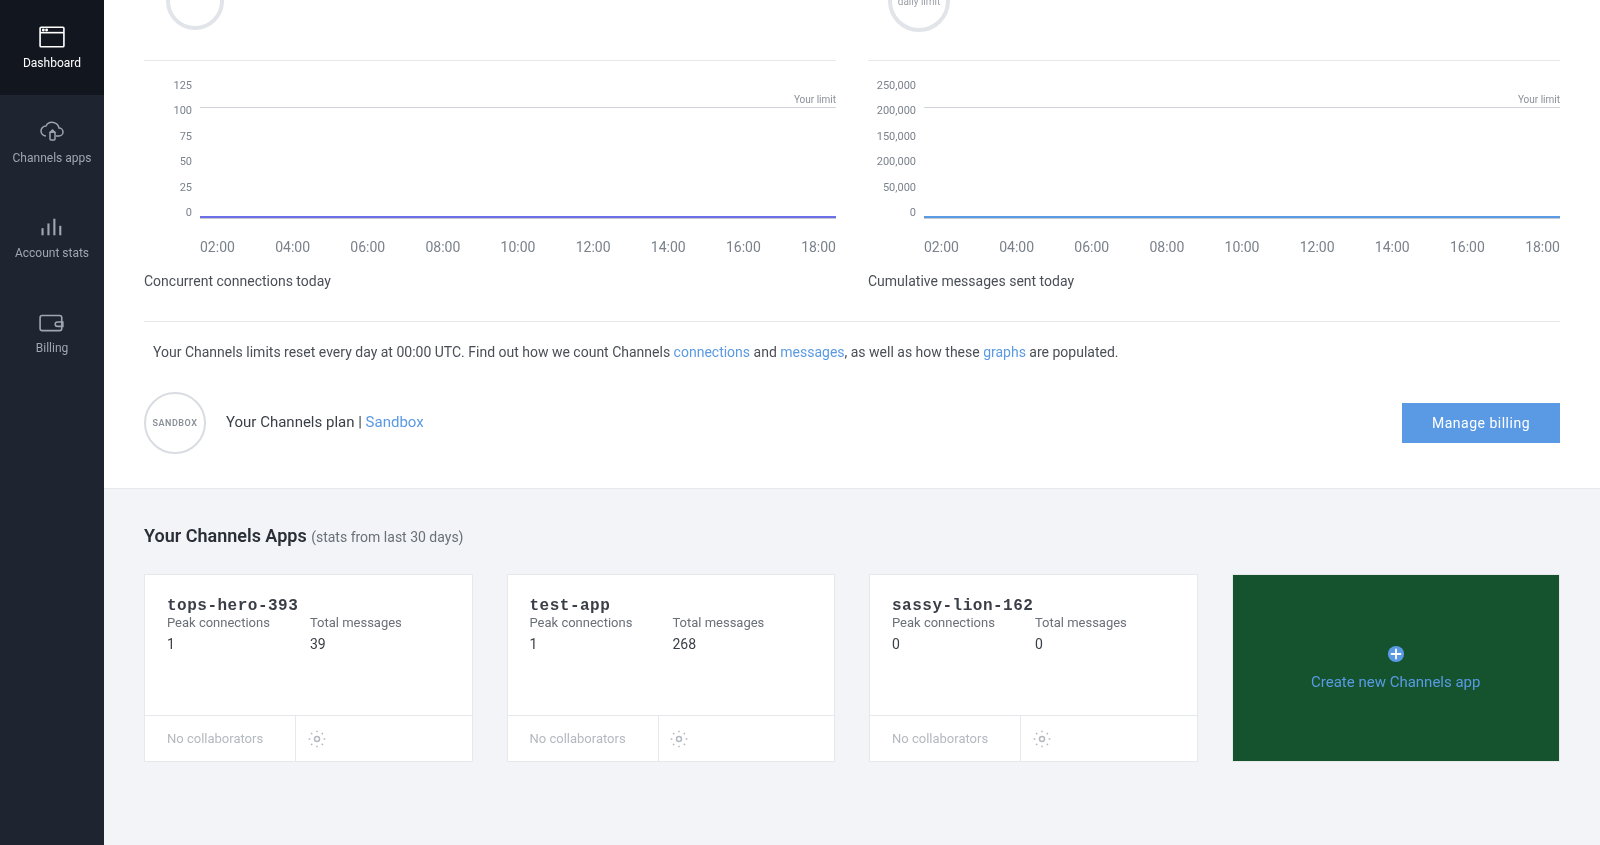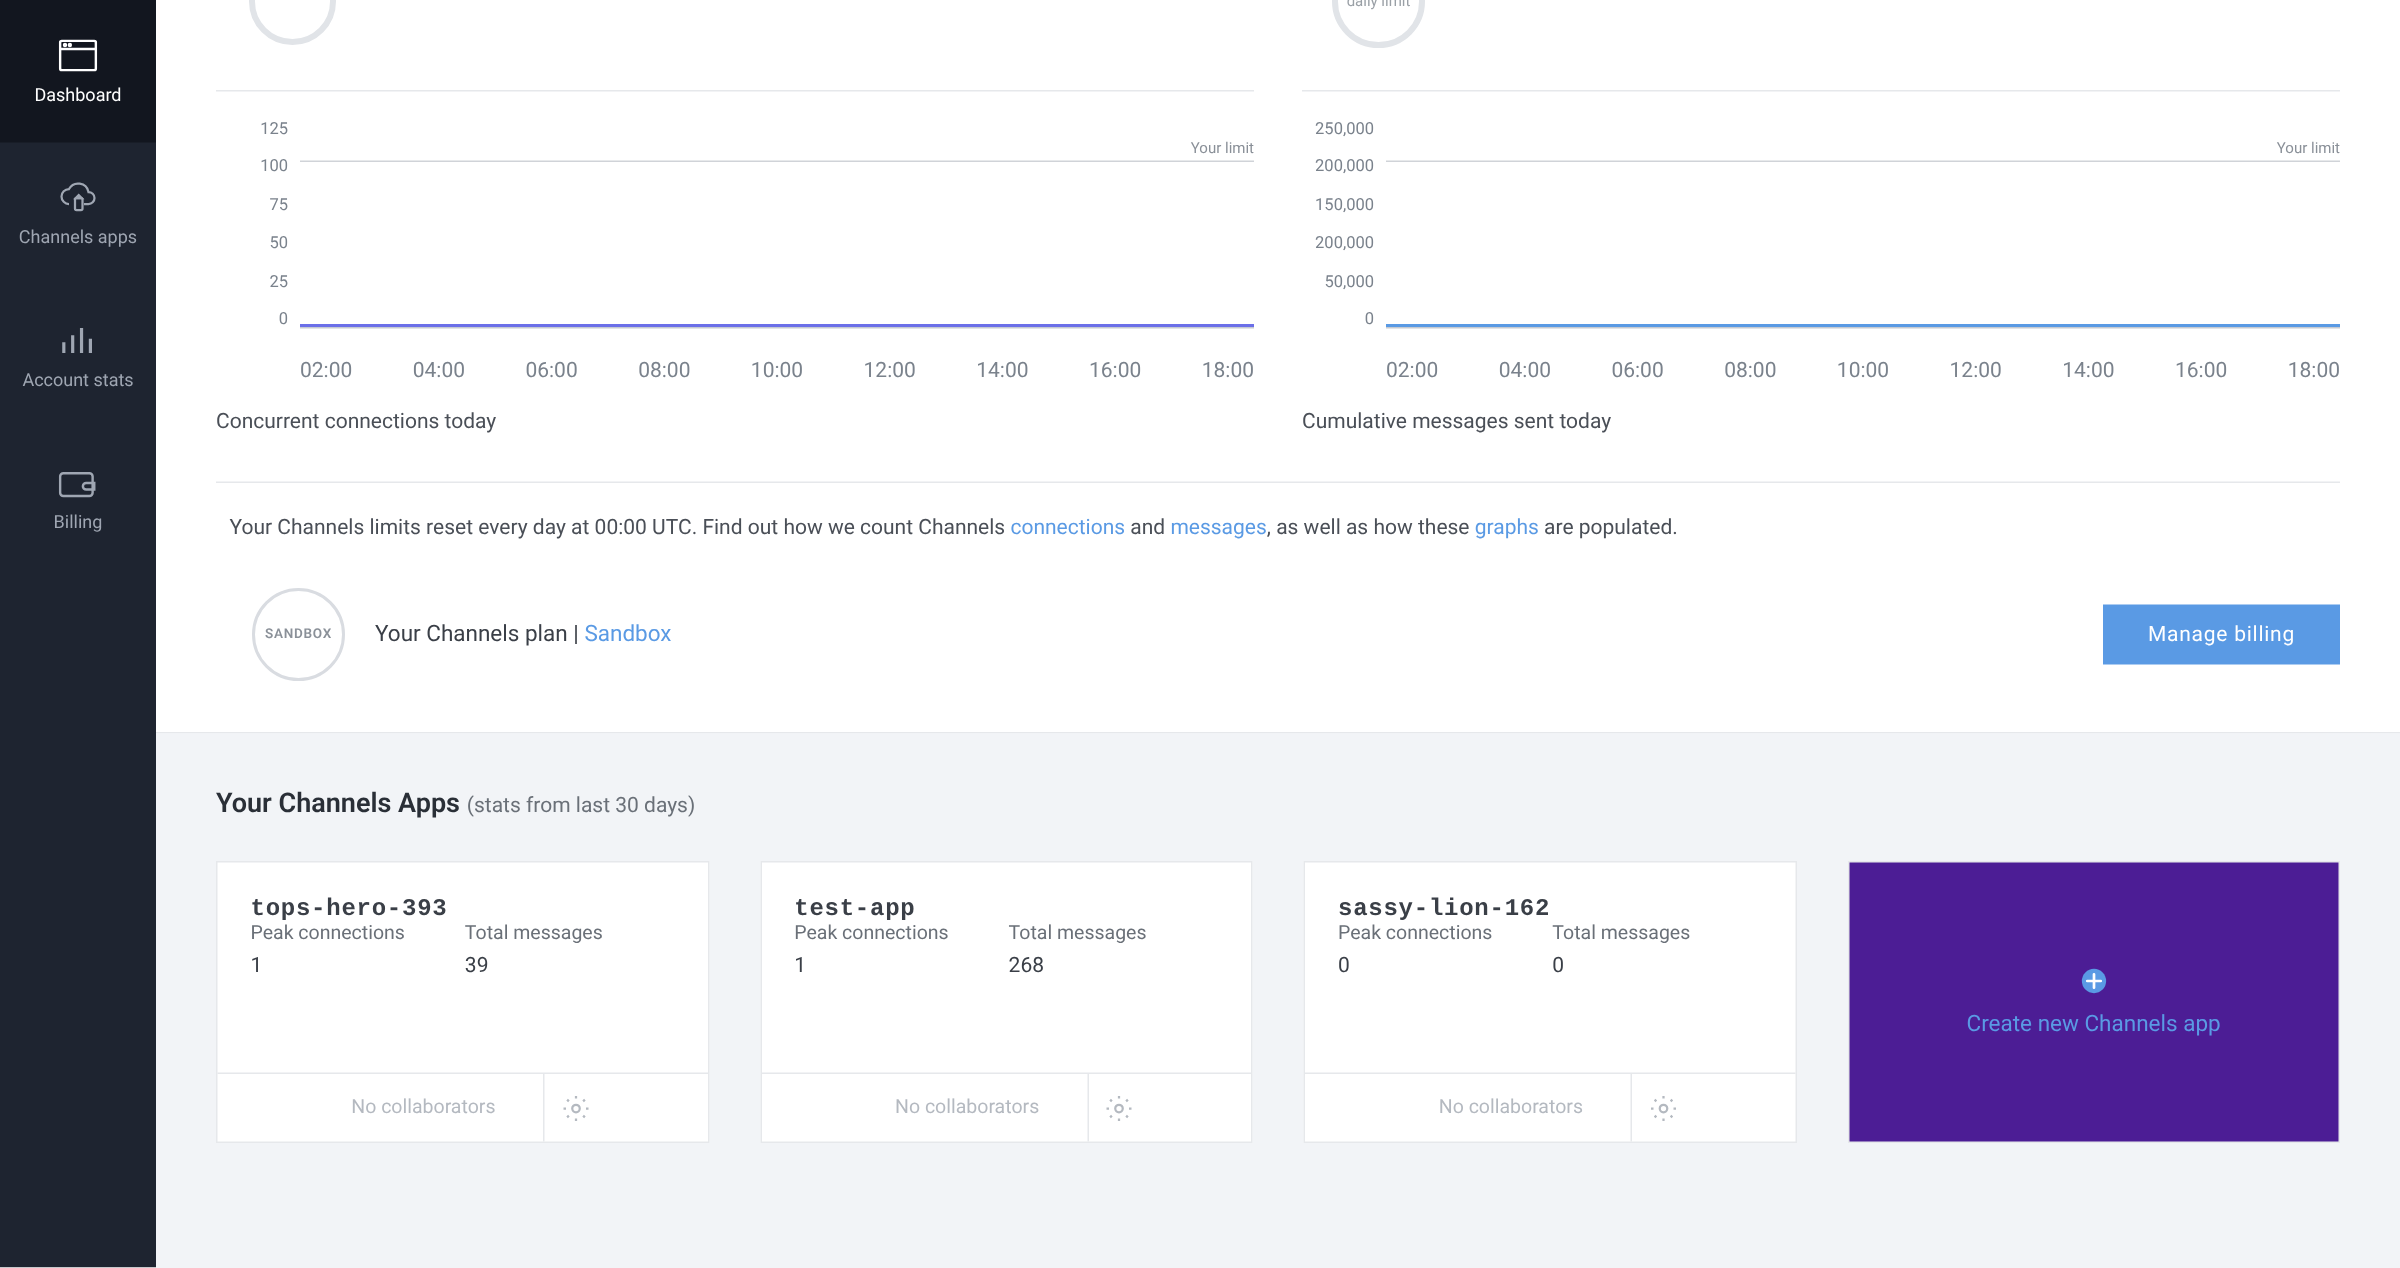--- a/index.html
+++ b/index.html
@@ -109,21 +109,21 @@
   .section-divider { border: none; border-top: 1px solid #e6e8eb; margin: 32px 40px 22px 40px; }
 
   .limits-text { font-size: 14px; color: #4a4f57; padding: 0 49px; }
   .limits-text a { color: #5a9ae4; text-decoration: none; }
 
   
   .plan-row {
     display: flex;
     align-items: center;
     justify-content: space-between;
-    padding: 32px 40px 34px 64px;
+    padding: 32px 40px 34px 40px;
     border-bottom: 1px solid #e6e8eb;
   }
   .plan-left { display: flex; align-items: center; gap: 20px; }
   .plan-ring {
     width: 62px; height: 62px;
     border: 2px solid #d9dce1;
     border-radius: 50%;
     display: flex; align-items: center; justify-content: center;
     font-size: 9px; letter-spacing: 0.5px; color: #8a9098;
     font-weight: 600;
@@ -162,37 +162,37 @@
   }
   .app-card-body { padding: 22px 22px 26px 22px; flex: 1; }
   .app-name { font-size: 16px; font-weight: 600; color: #3a3f47; font-family: Liberation Mono, monospace; letter-spacing: 0.5px; }
   .stats-row { display: flex; gap: 40px; }
   .stat .label { font-size: 13px; color: #6a7078; margin-bottom: 6px; }
   .stat .value { font-size: 14px; color: #3a3f47; }
   .app-card-foot {
     border-top: 1px solid #e6e8eb;
     display: flex;
     align-items: center;
-    justify-content: center;
+    justify-content: flex-start;
     padding: 0 0 0 22px;
     height: 46px;
     gap: 32px;
   }
   .collab-text { font-size: 13px; color: #b4b9c0; }
   .gear-btn {
     width: 42px;
     height: 100%;
     border-left: 1px solid #e6e8eb;
     display: flex; align-items: center; justify-content: center;
     cursor: pointer;
   }
   .gear-btn svg { width: 20px; height: 20px; color: #b4b9c0; }
 
   .create-card {
-    background: #4c1d95;
+    background: #14532d;
     border: 1px solid #e6e8eb;
     display: flex;
     flex-direction: column;
     align-items: center;
     justify-content: center;
     gap: 10px;
     color: #5a9ae4;
     cursor: pointer;
     min-height: 188px;
   }

